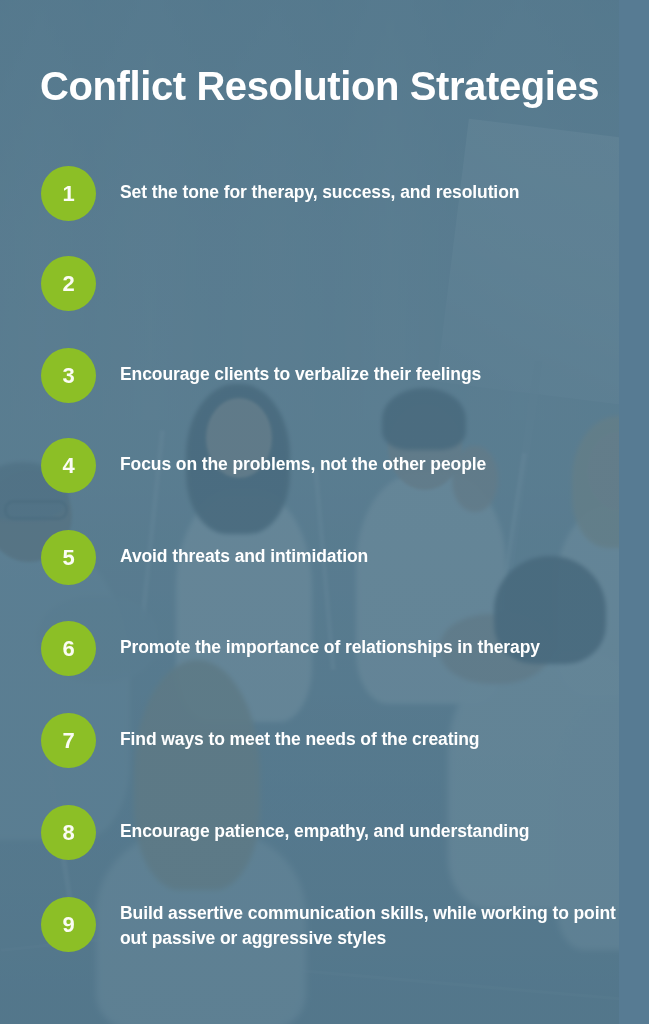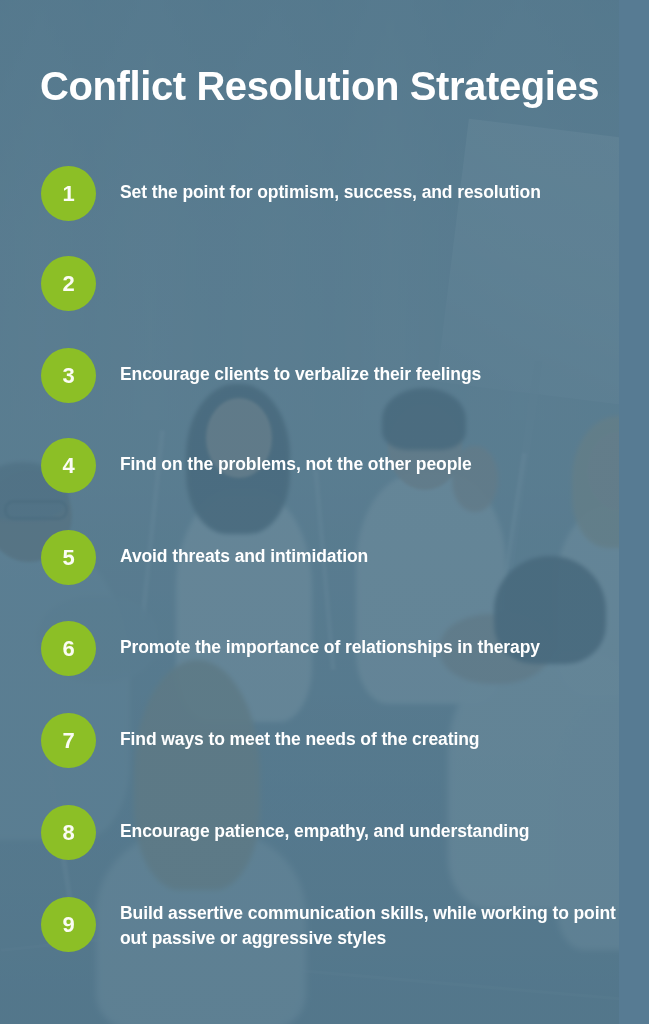--- a/index.html
+++ b/index.html
@@ -221,32 +221,32 @@
   </div>
 
   <div class="tint"></div>
   <div class="tint2"></div>
 
   <div class="content">
     <div class="title">Conflict Resolution Strategies</div>
     <div class="list">
         <div class="item" style="top: 166px;">
           <div class="badge">1</div>
-          <div class="item-text">Set the point for optimism, success, and resolution</div>
+          <div class="item-text">Set the tone for therapy, success, and resolution</div>
         </div>
         <div class="item" style="top: 256px;">
           <div class="badge">2</div>
         </div>
         <div class="item" style="top: 348px;">
           <div class="badge">3</div>
           <div class="item-text">Encourage clients to verbalize their feelings</div>
         </div>
         <div class="item" style="top: 438px;">
           <div class="badge">4</div>
-          <div class="item-text">Find on the problems, not the other people</div>
+          <div class="item-text">Focus on the problems, not the other people</div>
         </div>
         <div class="item" style="top: 530px;">
           <div class="badge">5</div>
           <div class="item-text">Avoid threats and intimidation</div>
         </div>
         <div class="item" style="top: 621px;">
           <div class="badge">6</div>
           <div class="item-text">Promote the importance of relationships in therapy</div>
         </div>
         <div class="item" style="top: 713px;">

